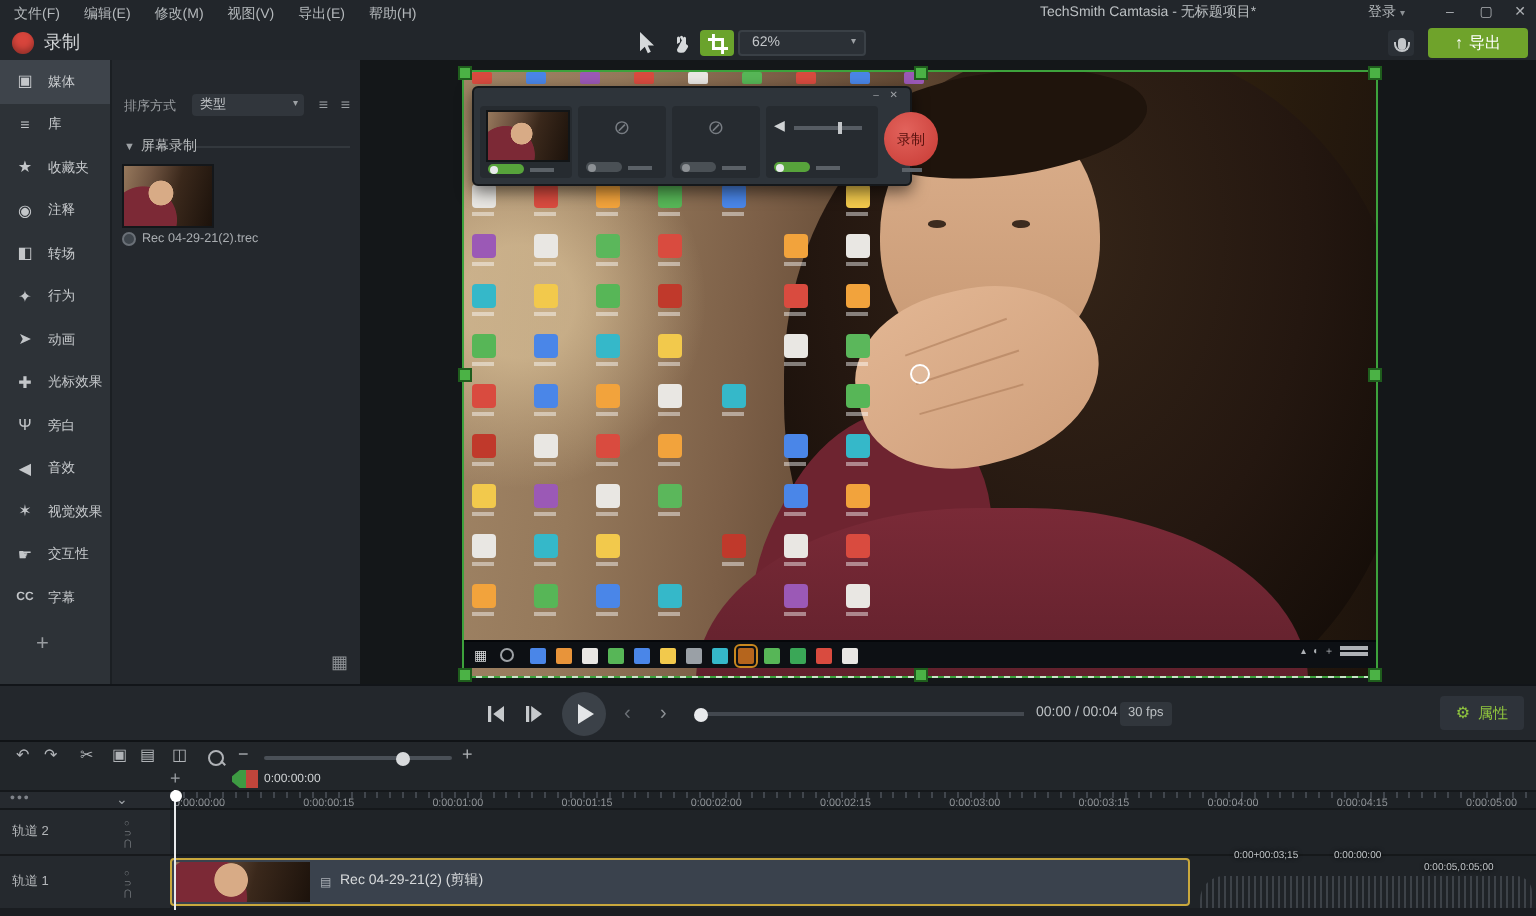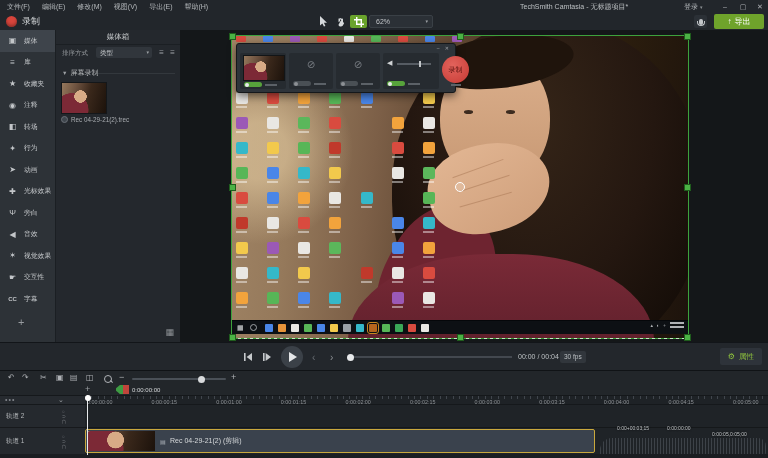--- a/index.html
+++ b/index.html
@@ -291,21 +291,20 @@
         <span class="sb-lb">交互性</span>
       </div>
     <div class="sb-item">
         <span class="sb-ic cc">CC</span>
         <span class="sb-lb">字幕</span>
       </div>
   </div>
   <div id="sb-plus" class="abs">+</div>
 
   <div id="media-panel" class="abs">
-    <div id="mp-header">媒体箱</div>
     <div id="mp-sortrow">
       <span id="mp-sortlabel">排序方式</span>
       <span id="mp-sortsel"><span>类型</span><span class="caret">▾</span></span>
       <span class="mp-sort-ic" style="right:16px;">≡</span>
       <span class="mp-sort-ic" style="right:5px;">≡</span>
     </div>
     <div id="mp-group"><span class="tw">▼</span><span>屏幕录制</span></div>
     <div id="mp-groupline"></div>
     <div id="mp-thumb" class="mini-photo"></div>
     <div id="mp-itemrow">

